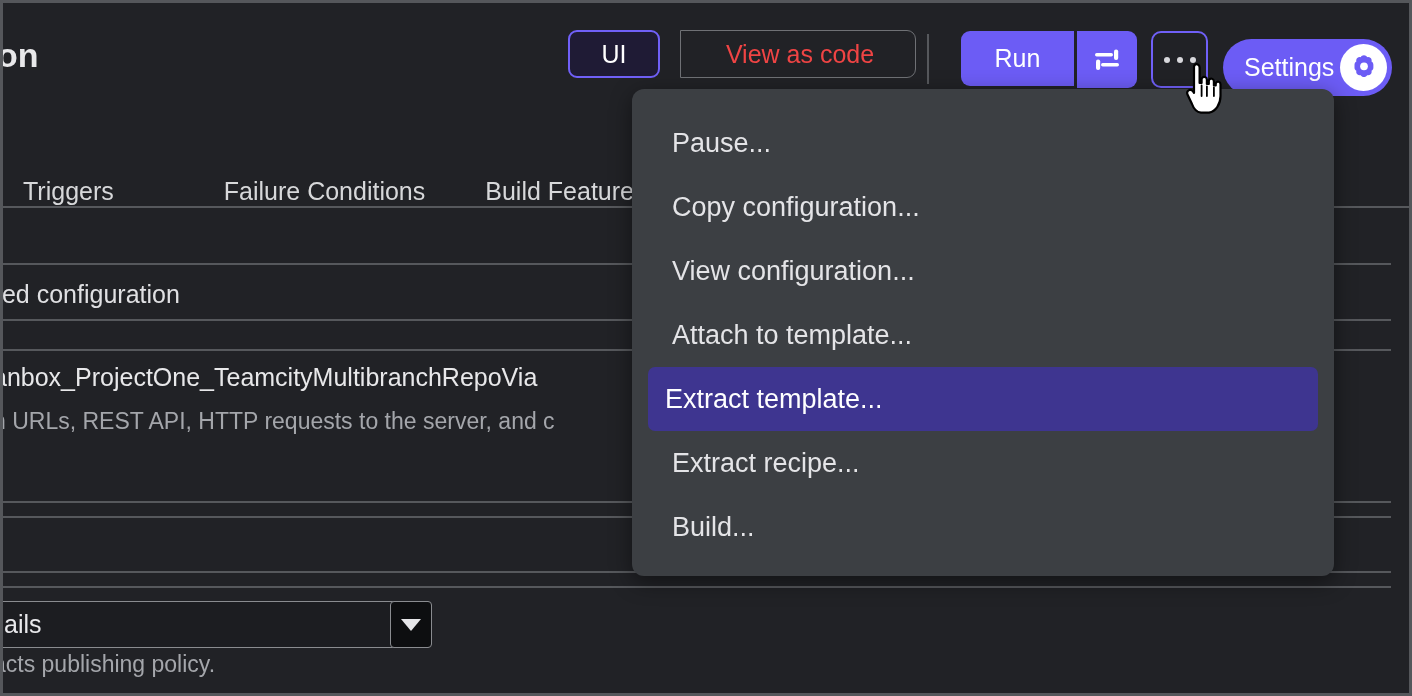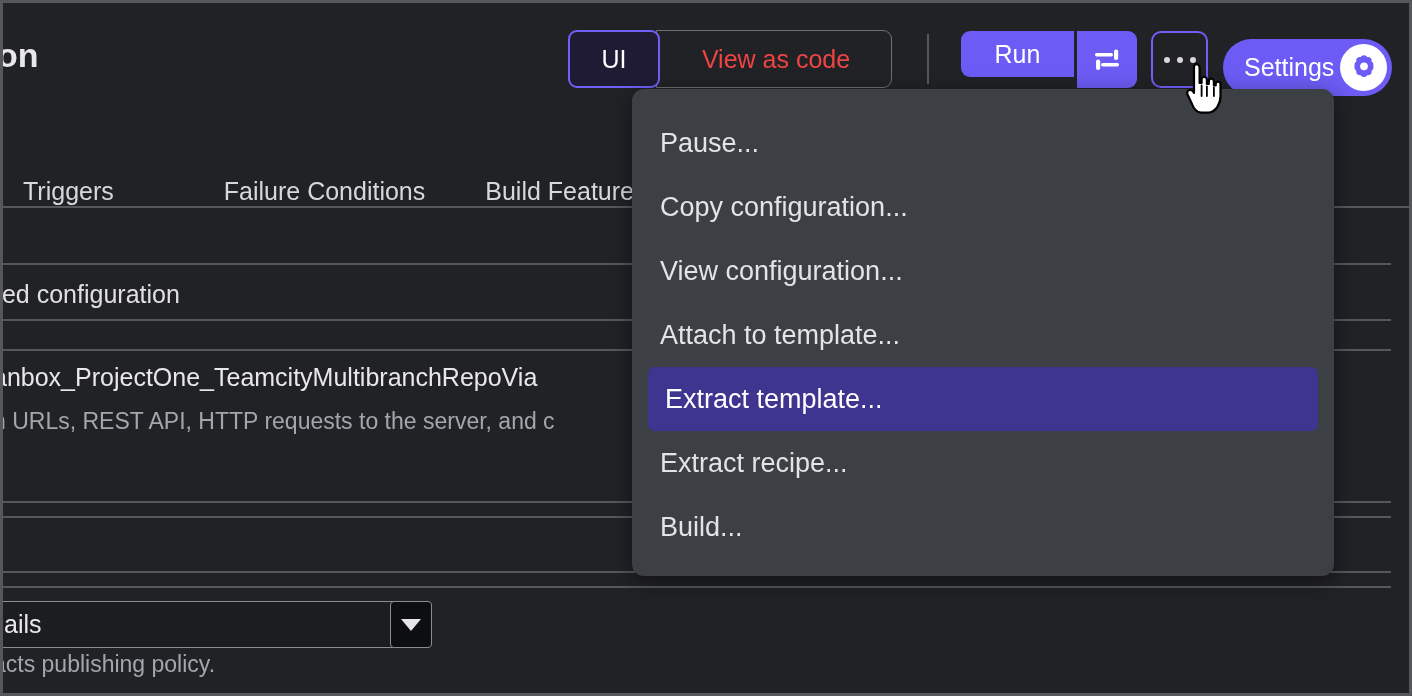--- a/index.html
+++ b/index.html
@@ -42,23 +42,24 @@
     color: #e8e8ea;
     letter-spacing: 0px;
     white-space: nowrap;
   }
 
   
   .seg-group {
     position: absolute;
     left: 565px;
     top: 27px;
-    height: 58px;
+    height: 48px;
     display: flex;
     align-items: stretch;
+    gap: 24px;
   }
   .seg-btn {
     box-sizing: border-box;
     display: flex;
     align-items: center;
     justify-content: center;
     font-size: 25px;
     color: #ef4444;
     background: #212226;
     border: 1.5px solid #6f7175;
@@ -88,21 +89,21 @@
     height: 50px;
     background: #56585c;
   }
 
   
   .run-btn {
     position: absolute;
     left: 958px;
     top: 28px;
     width: 113px;
-    height: 46px;
+    height: 55px;
     background: #6c5cf5;
     border-radius: 9px 0 0 9px;
     display: flex;
     align-items: center;
     justify-content: center;
     color: #ffffff;
     font-size: 25px;
     cursor: pointer;
   }
   .sliders-btn {
@@ -284,21 +285,21 @@
     border-radius: 12px;
     box-shadow: 0 6px 22px rgba(0,0,0,0.45);
     padding-top: 22px;
     box-sizing: border-box;
     z-index: 20;
   }
   .menu-item {
     height: 64px;
     display: flex;
     align-items: center;
-    padding-left: 28px;
+    padding-left: 40px;
     font-size: 27px;
     color: #e4e4e7;
     cursor: pointer;
     white-space: nowrap;
   }
   .menu-item.highlight {
     background: #3e3590;
     margin: 0 16px;
     padding-left: 17px;
     border-radius: 7px;

